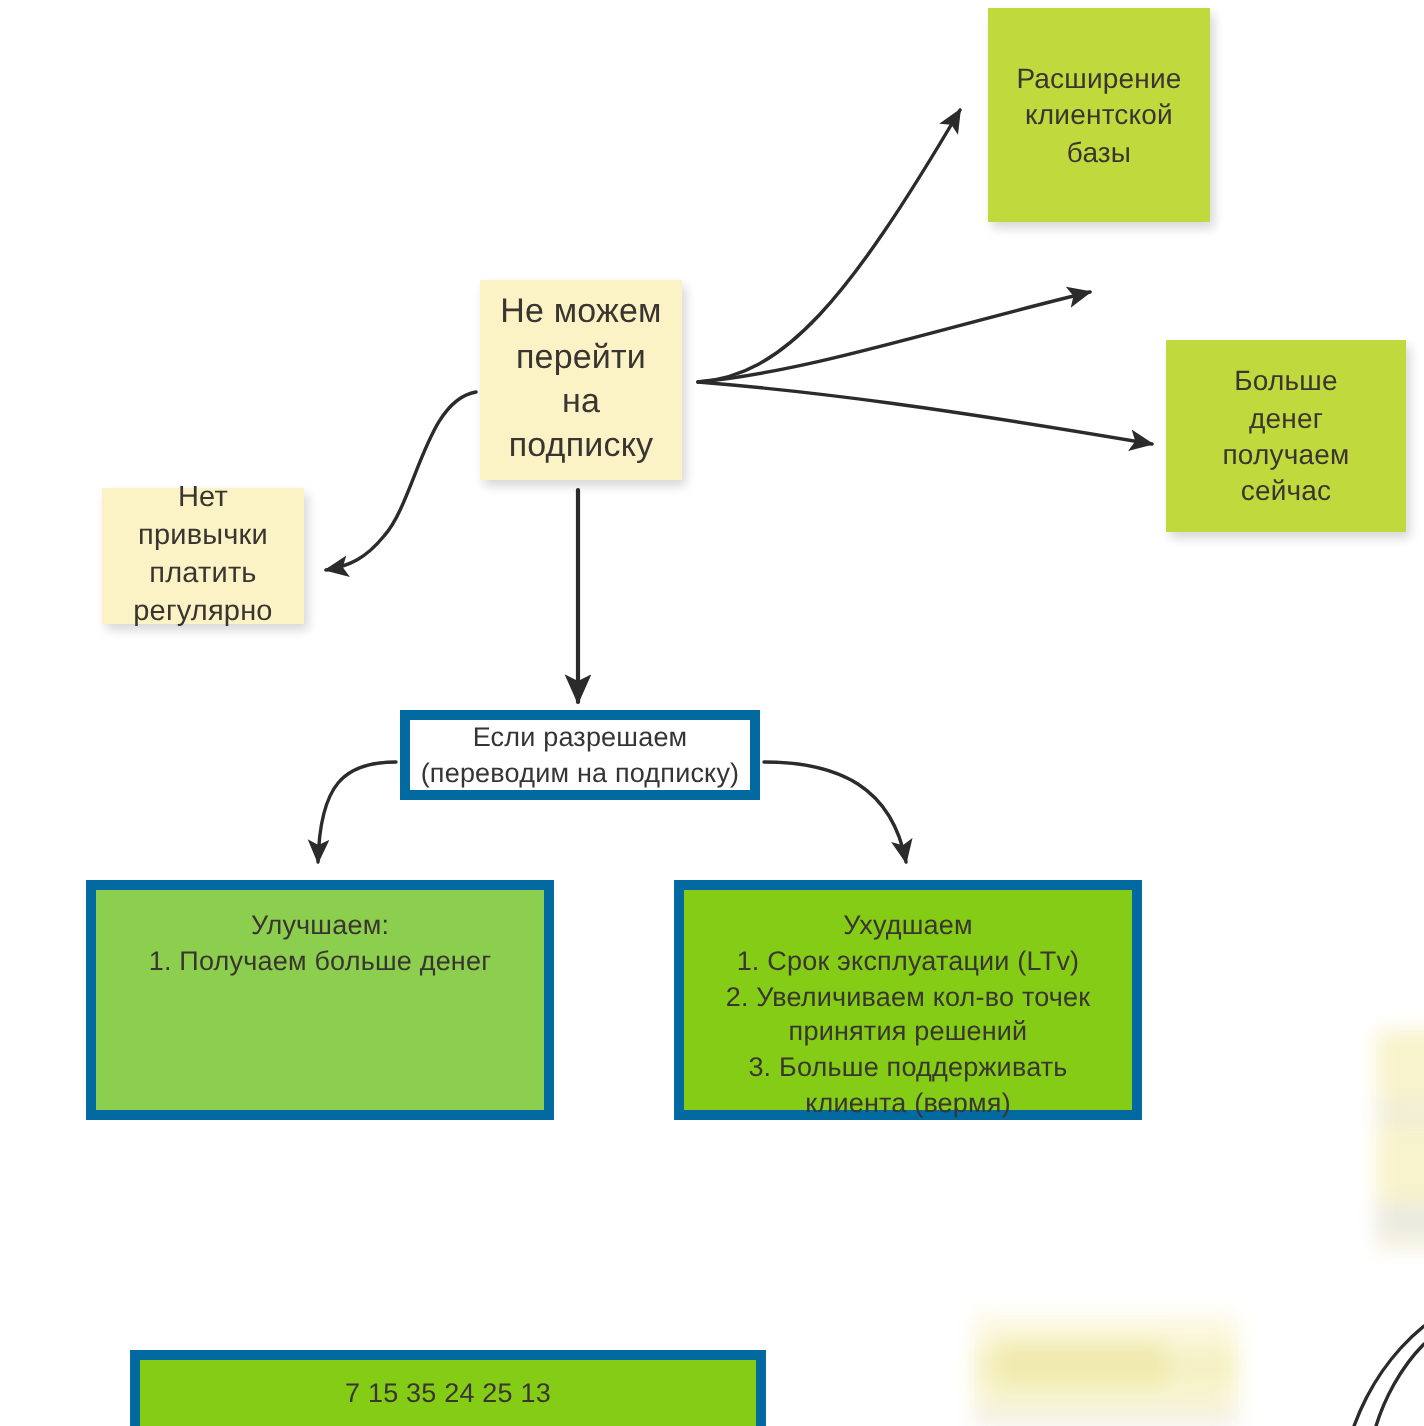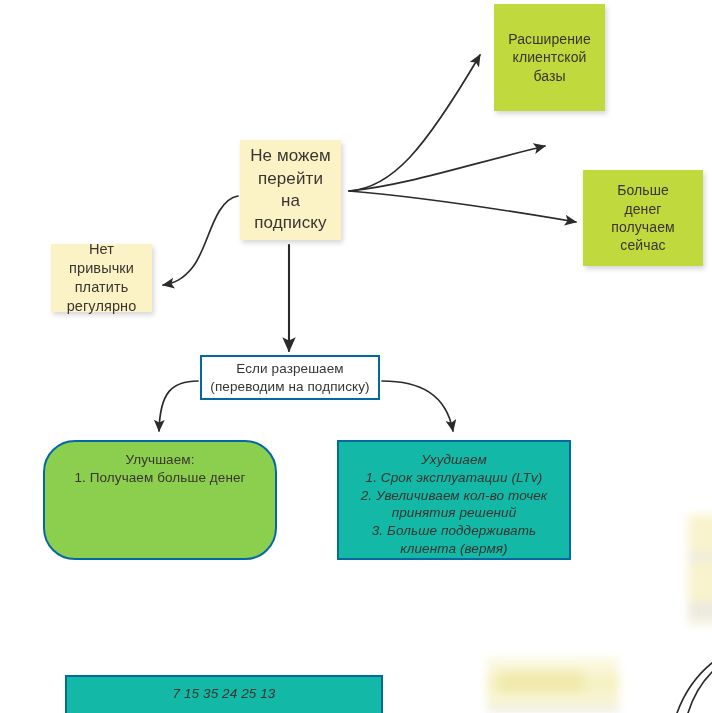--- a/index.html
+++ b/index.html
@@ -43,30 +43,28 @@
     box-shadow: 2px 3px 5px rgba(0,0,0,0.16);
   }
   .sticky-yellow {
     background: #fbf3c6;
   }
   .sticky-green {
     background: #c0d93c;
   }
   
   .box {
-    border: 2px solid #0369a1;
+    border: 5px solid #0369a1;
     background: #ffffff;
   }
   .box-green {
     background: #8ccf4e;
-    border-radius: 32px;
   }
   .box-orange {
-    background: #14b8a6;
-    font-style: italic;
+    background: #84cc16;
   }
   
   #n-center {
     left: 240px;
     top: 140px;
     width: 101px;
     height: 100px;
     font-size: 17px;
   }
   #n-left {

